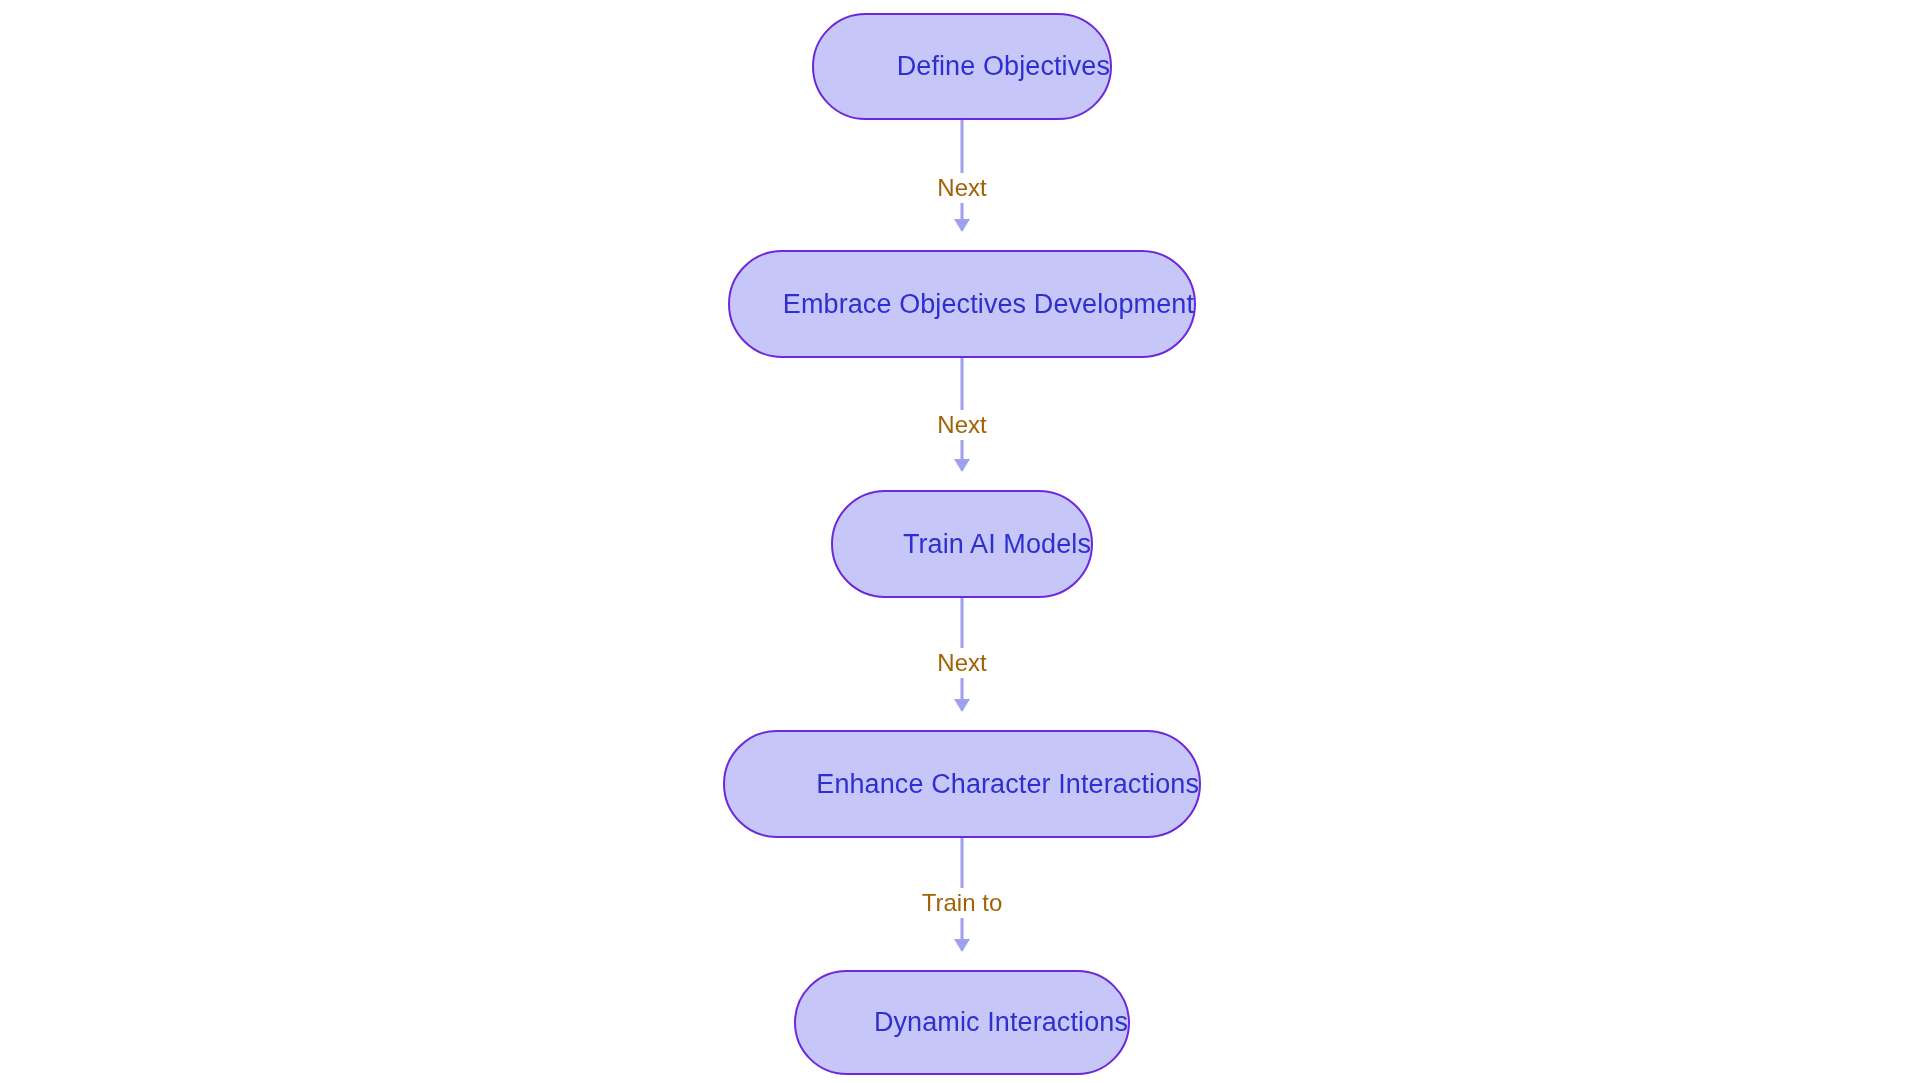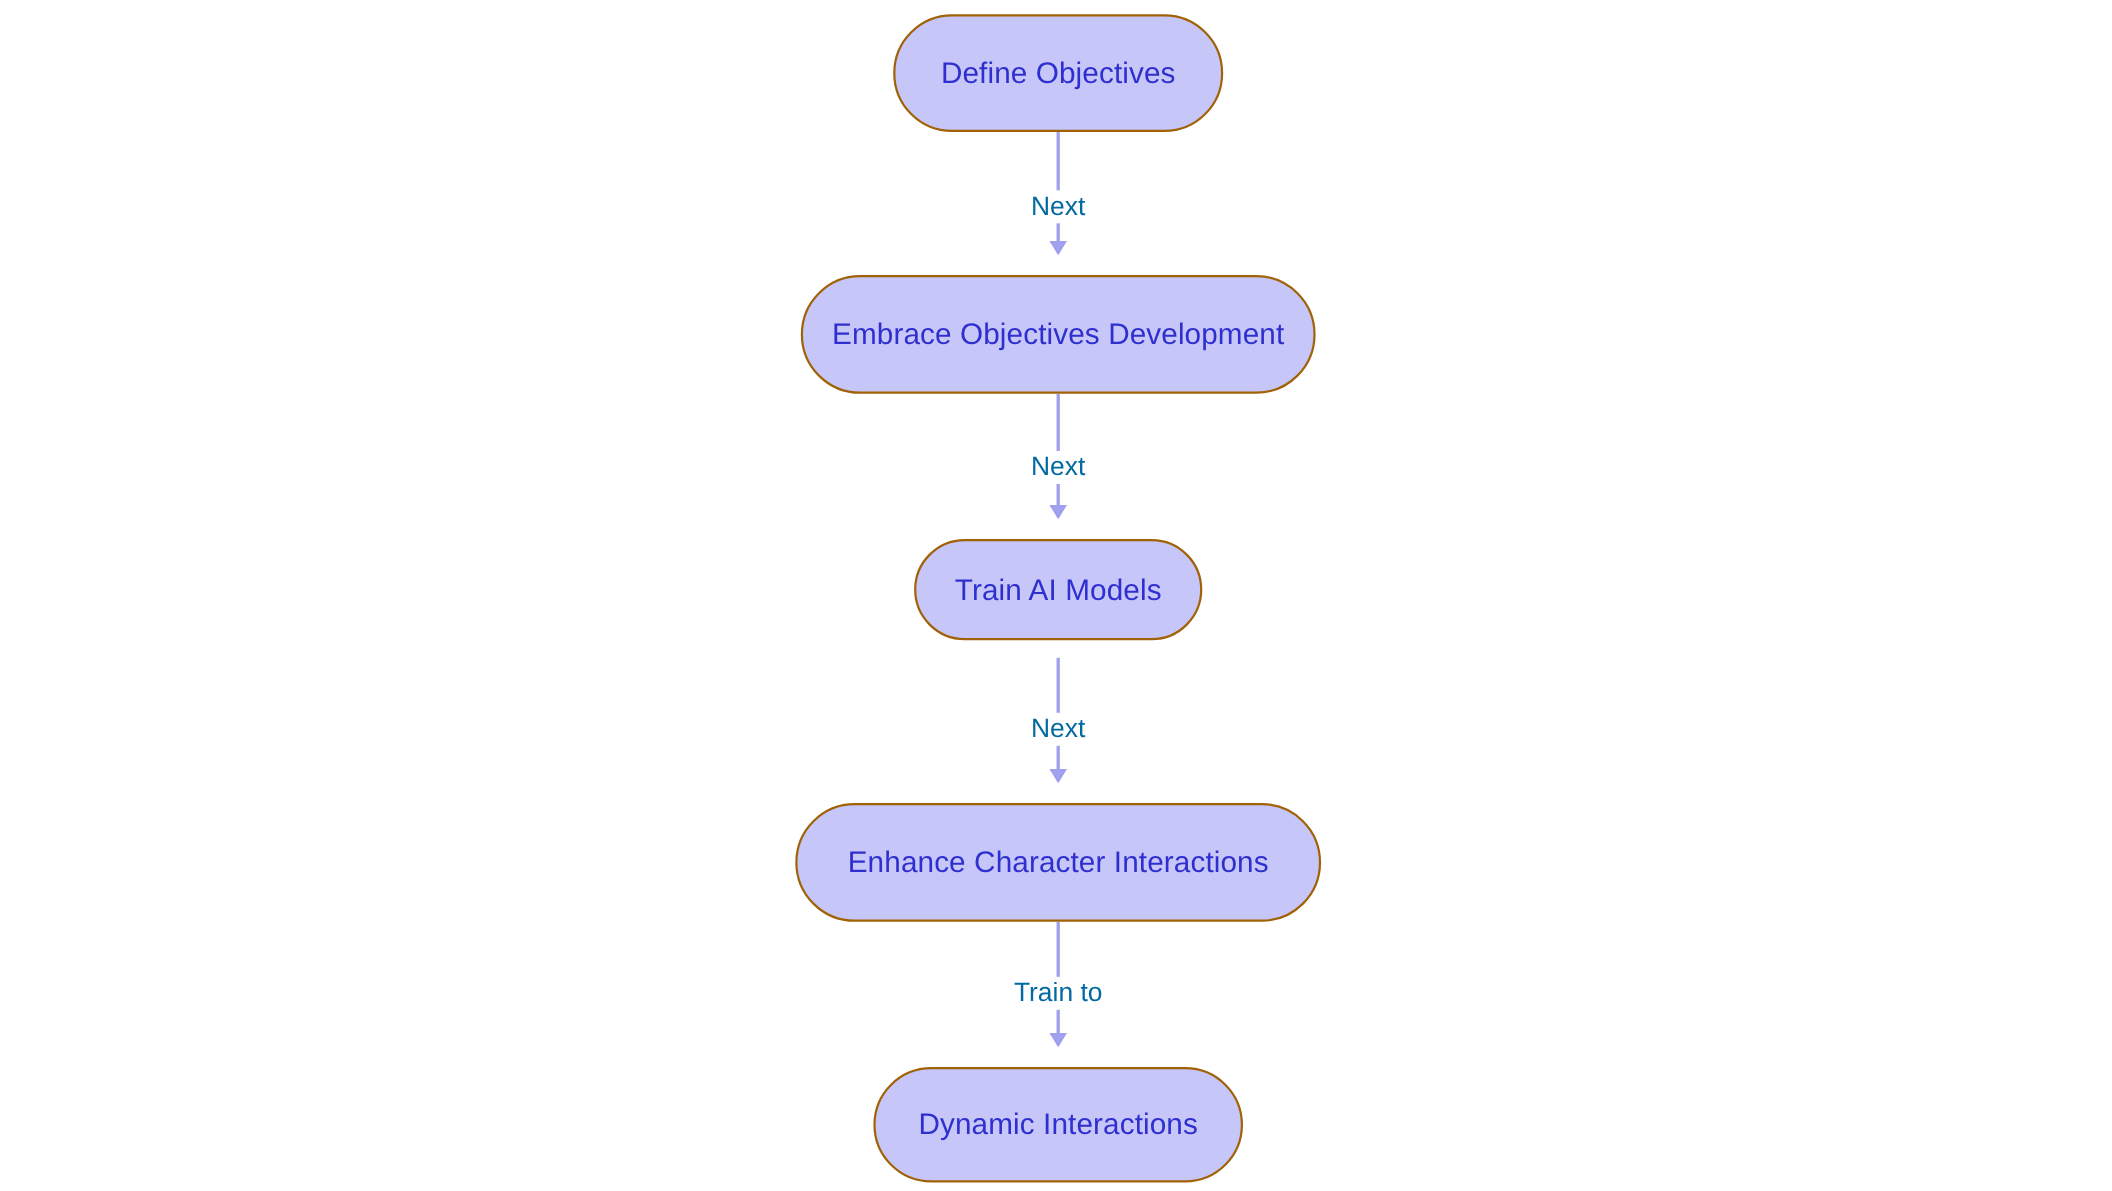--- a/index.html
+++ b/index.html
@@ -21,39 +21,39 @@
     height: 1083px;
     background: #ffffff;
   }
 
   
   .node {
     position: absolute;
     box-sizing: border-box;
     display: flex;
     align-items: center;
-    justify-content: center;
+    justify-content: flex-end;
     background: #c6c7f8;
-    border: 2px solid #a16207;
+    border: 2px solid #6d28d9;
     border-radius: 9999px;
     transform: translateX(-50%);
     left: 962px;
   }
   .node-label {
     color: #2f2fd0;
     font-size: 27px;
     line-height: 1;
     letter-spacing: 0.1px;
     white-space: nowrap;
     font-weight: 400;
   }
 
   .node-1 { top: 13px;  width: 300px; height: 107px; }
   .node-2 { top: 250px; width: 468px; height: 108px; }
-  .node-3 { top: 490px; width: 262px; height: 92px; }
+  .node-3 { top: 490px; width: 262px; height: 108px; }
   .node-4 { top: 730px; width: 478px; height: 108px; }
   .node-5 { top: 970px; width: 336px; height: 105px; }
 
   
   .edge {
     position: absolute;
     left: 962px;
     transform: translateX(-50%);
     width: 3px;
     background: #9fa0ee;
@@ -77,21 +77,21 @@
   .arrowhead-1 { top: 219px; }
   .arrowhead-2 { top: 459px; }
   .arrowhead-3 { top: 699px; }
   .arrowhead-4 { top: 939px; }
 
   
   .edge-label {
     position: absolute;
     left: 962px;
     transform: translate(-50%, -50%);
-    color: #0369a1;
+    color: #a16207;
     font-size: 24px;
     line-height: 1;
     white-space: nowrap;
     background: #ffffff;
     padding: 3px 7px;
   }
   .edge-label-1 { top: 188px; }
   .edge-label-2 { top: 425px; }
   .edge-label-3 { top: 663px; }
   .edge-label-4 { top: 903px; }

